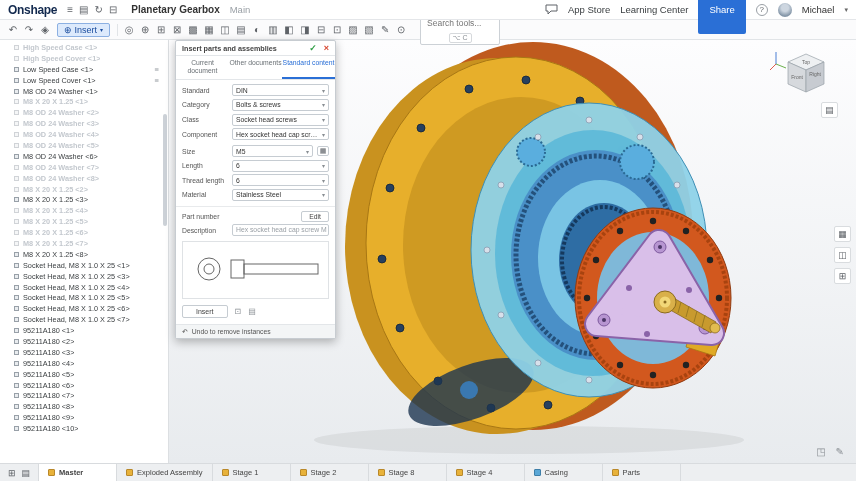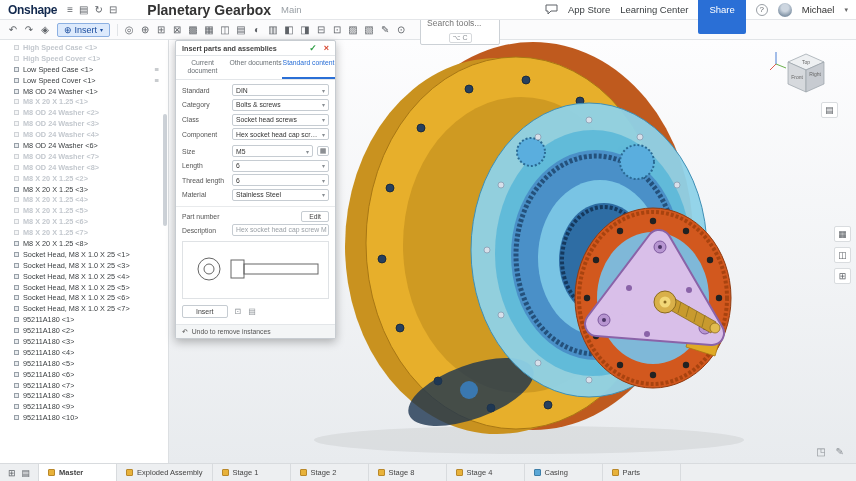--- a/index.html
+++ b/index.html
@@ -3,21 +3,21 @@
 <meta charset="utf-8">
 <style>
   html,body{margin:0;padding:0;background:#fff;}
   .app{position:relative;width:856px;height:481px;overflow:hidden;background:#fff;
        font-family:"Liberation Sans",sans-serif;-webkit-font-smoothing:antialiased;}
   
   .header{position:absolute;top:0;left:0;right:0;height:20px;background:#fff;border-bottom:1px solid #e4e6e9;
           display:flex;align-items:center;gap:10px;padding:0 8px;box-sizing:border-box;z-index:10;}
   .logo{font-size:12px;font-weight:bold;color:#12294e;letter-spacing:-.3px;}
   .hicon{font-size:10px;color:#5f6368;line-height:1;}
-  .doc-title{font-size:14px;font-weight:bold;color:#333;margin-left:20px;white-space:nowrap;}
+  .doc-title{font-size:10px;font-weight:bold;color:#333;margin-left:4px;white-space:nowrap;}
   .doc-sub{font-size:9.5px;color:#9aa0a6;}
   .spacer{flex:1;}
   .bubble{width:13px;height:11px;}
   .hbtn{font-size:9.5px;color:#3c4043;white-space:nowrap;}
   .share{background:#2a6fd6;color:#fff;font-size:9.5px;padding:19px 11px;border-radius:2px;}
   .help{width:12px;height:12px;border:1px solid #9aa0a6;border-radius:50%;font-size:8px;color:#5f6368;
         display:flex;align-items:center;justify-content:center;box-sizing:border-box;}
   .avatar{width:14px;height:14px;border-radius:50%;background:radial-gradient(circle at 50% 35%,#cdd6e0 30%,#8496a8 70%);}
   .user{font-size:9.5px;color:#333;white-space:nowrap;}
   .caret{font-size:7px;color:#666;}
@@ -211,20 +211,25 @@
           <span class="lbl">M8 OD 24 Washer &lt;3&gt;</span>
 
         </div>
 
         <div class="row faded">
           <span class="cube"></span>
           <span class="lbl">M8 OD 24 Washer &lt;4&gt;</span>
 
         </div>
 
+        <div class="row faded">
+          <span class="cube"></span>
+          <span class="lbl">M8 OD 24 Washer &lt;5&gt;</span>
+
+        </div>
 
         <div class="row">
           <span class="cube"></span>
           <span class="lbl">M8 OD 24 Washer &lt;6&gt;</span>
 
         </div>
 
         <div class="row faded">
           <span class="cube"></span>
           <span class="lbl">M8 OD 24 Washer &lt;7&gt;</span>

